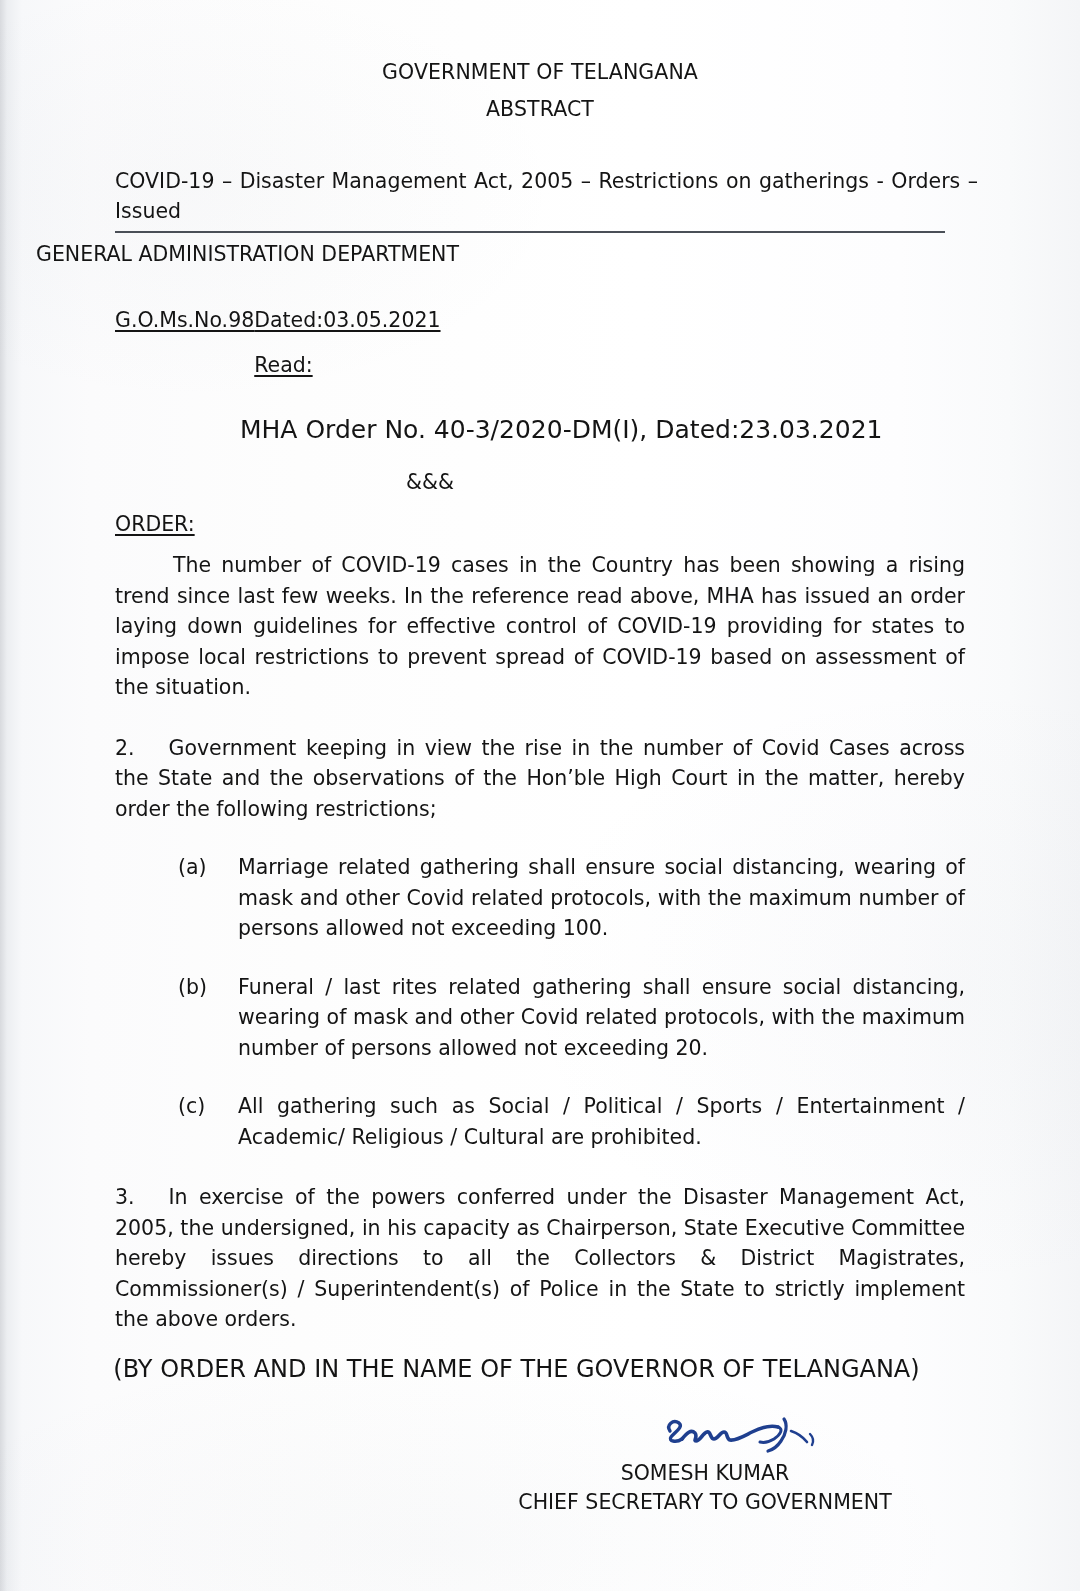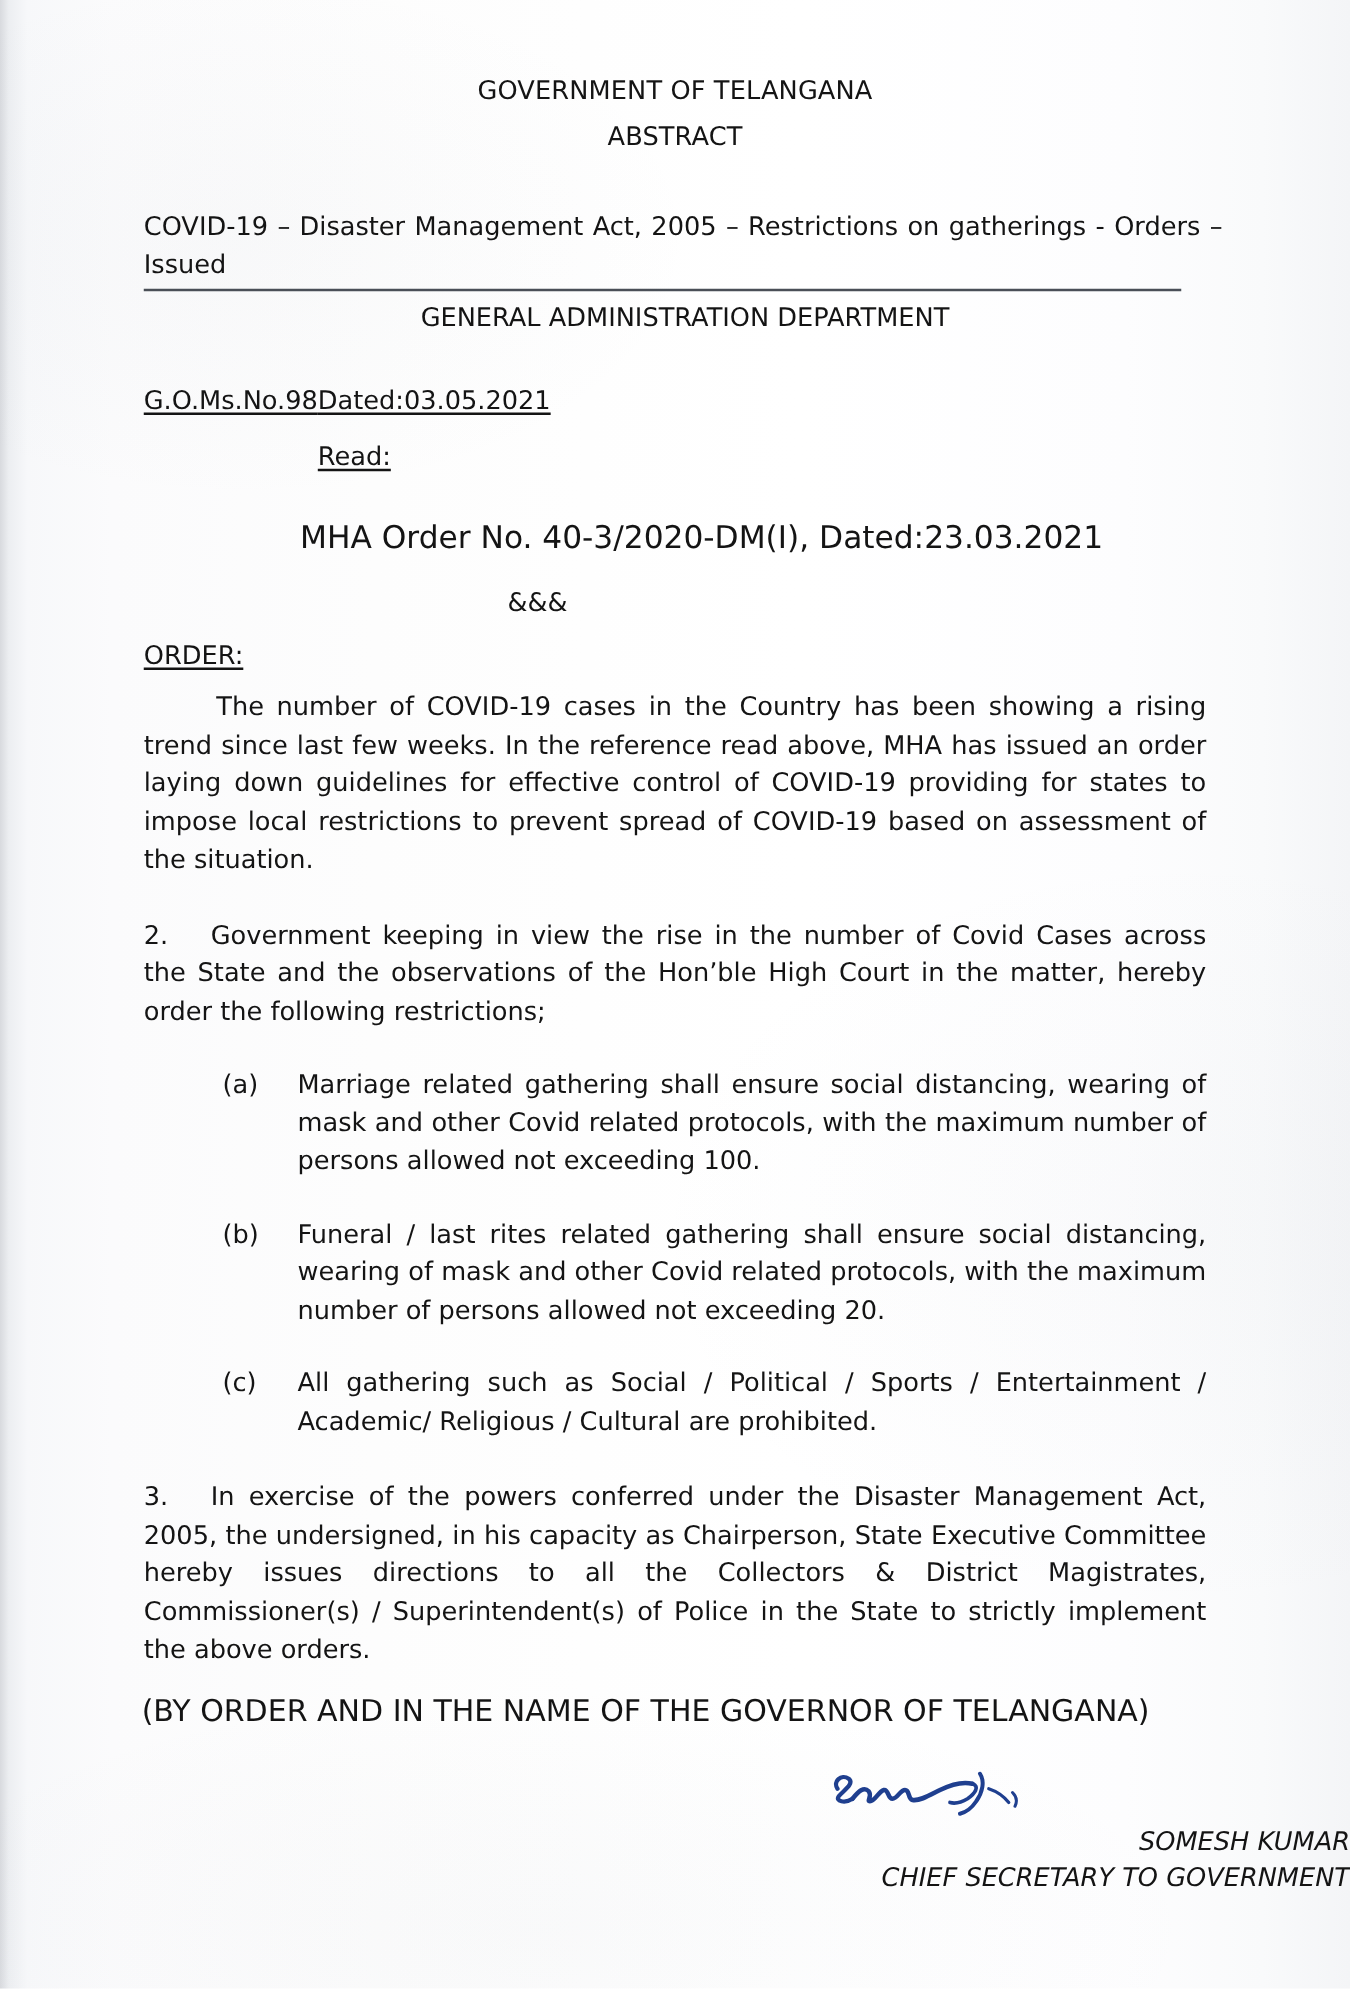--- a/index.html
+++ b/index.html
@@ -58,21 +58,20 @@
     font-size: 20.5px;
     line-height: 30px;
     text-align: justify;
     text-align-last: left;
   }
   .rule {
     margin: 5px 135px 0 115px;
     border-bottom: 2px solid #4a4f57;
   }
   .dept {
-    text-align: center;
     font-size: 20.5px;
     padding-top: 9px;
     padding-right: 20px;
     padding-left: 36px;
   }
 
   
   .go-row {
     display: flex;
     justify-content: flex-start;
@@ -142,25 +141,24 @@
     margin-top: 18px;
   }
   .sig-svg {
     position: absolute;
     left: 660px;
     top: 0;
     width: 170px;
     height: 56px;
   }
   .signer {
-    text-align: right;
+    text-align: center;
     font-size: 20.5px;
     margin-left: 330px;
     line-height: 29px;
-    font-style: italic;
   }
 </style>
 </head>
 <body>
 
 <div class="page">
   <div class="content">
 
     <div class="hdr hdr-gov">GOVERNMENT OF TELANGANA</div>
     <div class="hdr hdr-abs">ABSTRACT</div>

